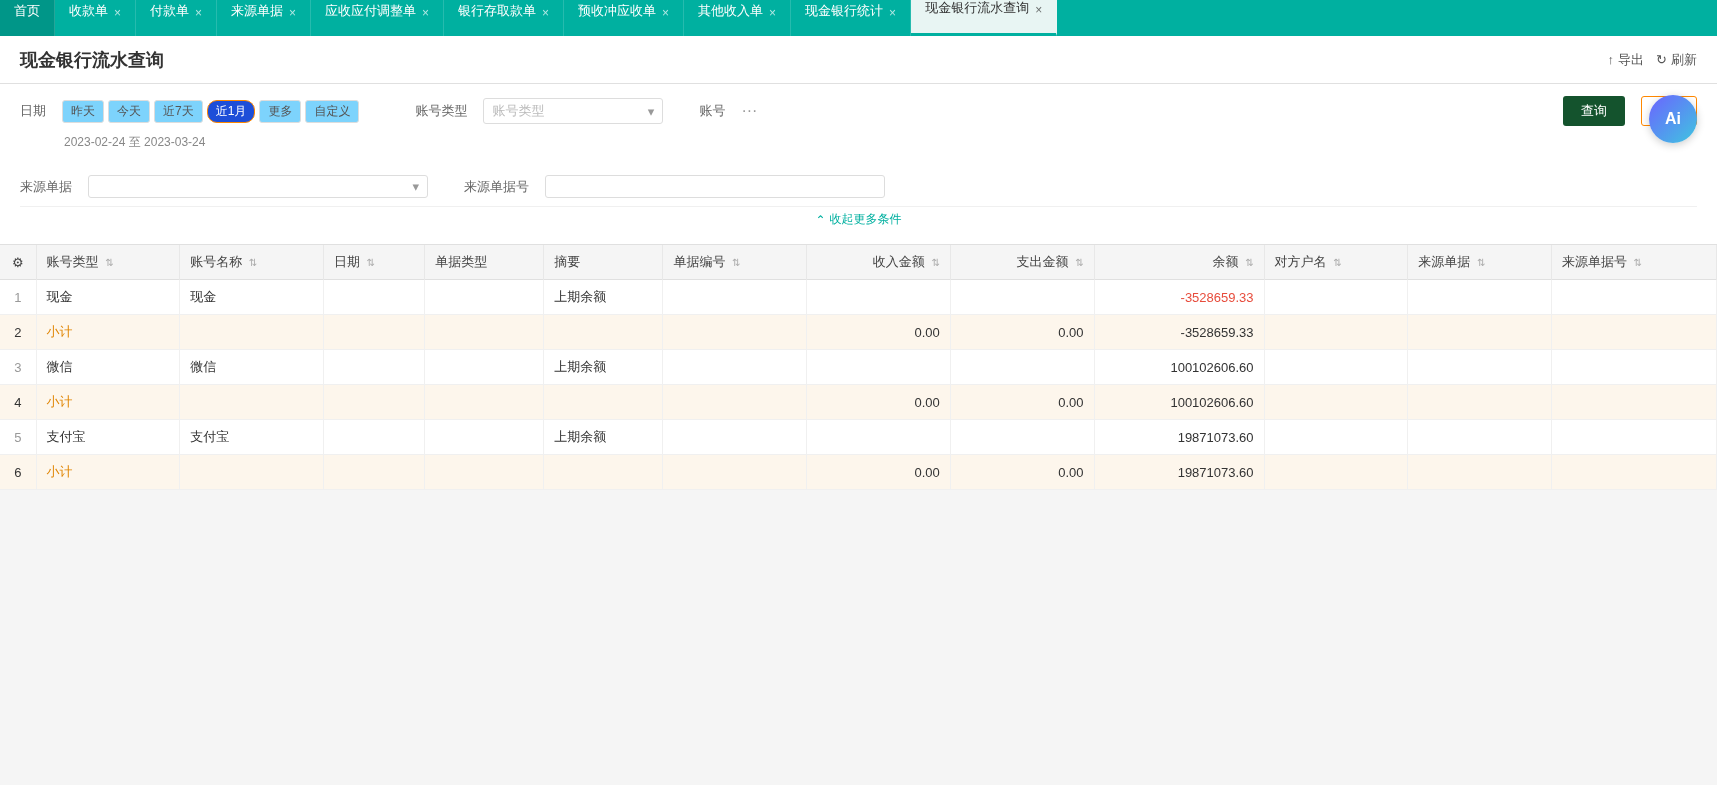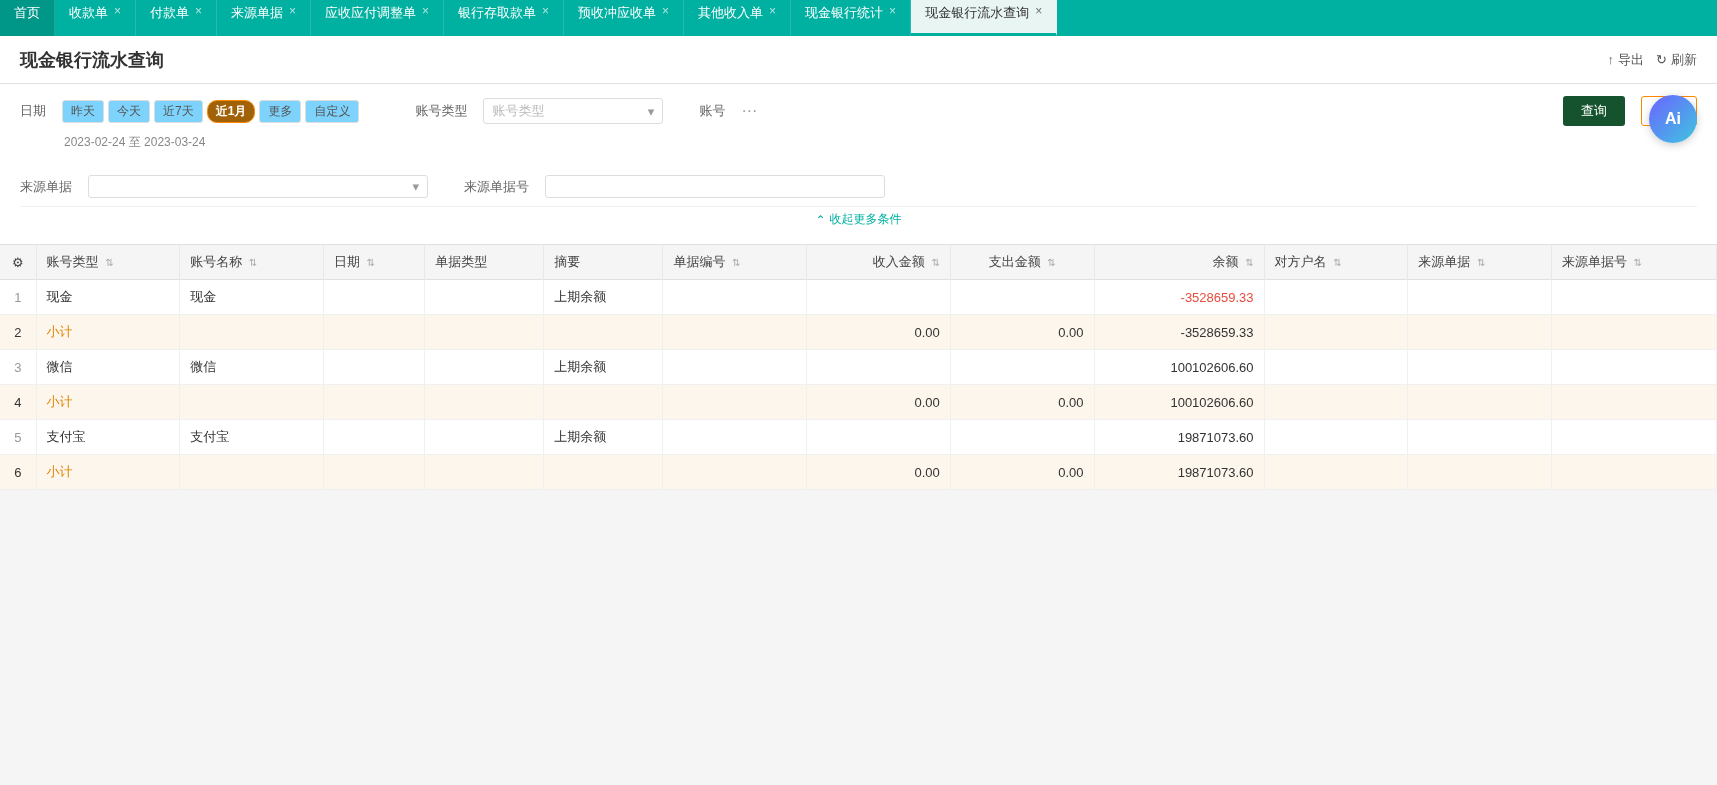--- a/index.html
+++ b/index.html
@@ -8,22 +8,22 @@
     
     .top-nav {
       background: #00b0a0;
       display: flex;
       align-items: stretch;
       height: 36px;
       overflow: hidden;
     }
     .nav-item {
       display: flex;
-      align-items: flex-start;
-      padding: 4px 14px;
+      align-items: flex-end;
+      padding: 16px 14px;
       color: #fff;
       cursor: pointer;
       white-space: nowrap;
       font-size: 13px;
       border-right: 1px solid rgba(255,255,255,0.15);
     }
     .nav-item.home { background: #009688; }
     .nav-item.active { background: #e8f5f3; color: #333; border-bottom: 3px solid #00b0a0; }
     .nav-close {
       margin-left: 6px;
@@ -86,25 +86,24 @@
     .date-btn {
       padding: 2px 8px;
       border: 1px solid #ddd;
       border-radius: 3px;
       cursor: pointer;
       font-size: 12px;
       color: #555;
       background: #7dd3fc;
     }
     .date-btn.active {
-      background: #a16207;
+      background: #1d4ed8;
       border-color: #ff8800;
       color: #fff;
       border-radius: 10px;
-      font-weight: bold;
     }
     .date-range {
       font-size: 12px;
       color: #888;
       margin-left: 4px;
     }
     .filter-select {
       display: flex;
       align-items: center;
       border: 1px solid #ddd;
@@ -373,21 +372,21 @@
           <span>摘要</span>
         </th>
         <th>
           <span>单据编号</span>
           <span class="sort-icon">⇅</span>
         </th>
         <th style="text-align:right;">
           <span>收入金额</span>
           <span class="sort-icon">⇅</span>
         </th>
-        <th style="text-align:center;">
+        <th style="text-align:right;">
           <span>支出金额</span>
           <span class="sort-icon">⇅</span>
         </th>
         <th style="text-align:right;">
           <span>余额</span>
           <span class="sort-icon">⇅</span>
         </th>
         <th>
           <span>对方户名</span>
           <span class="sort-icon">⇅</span>

